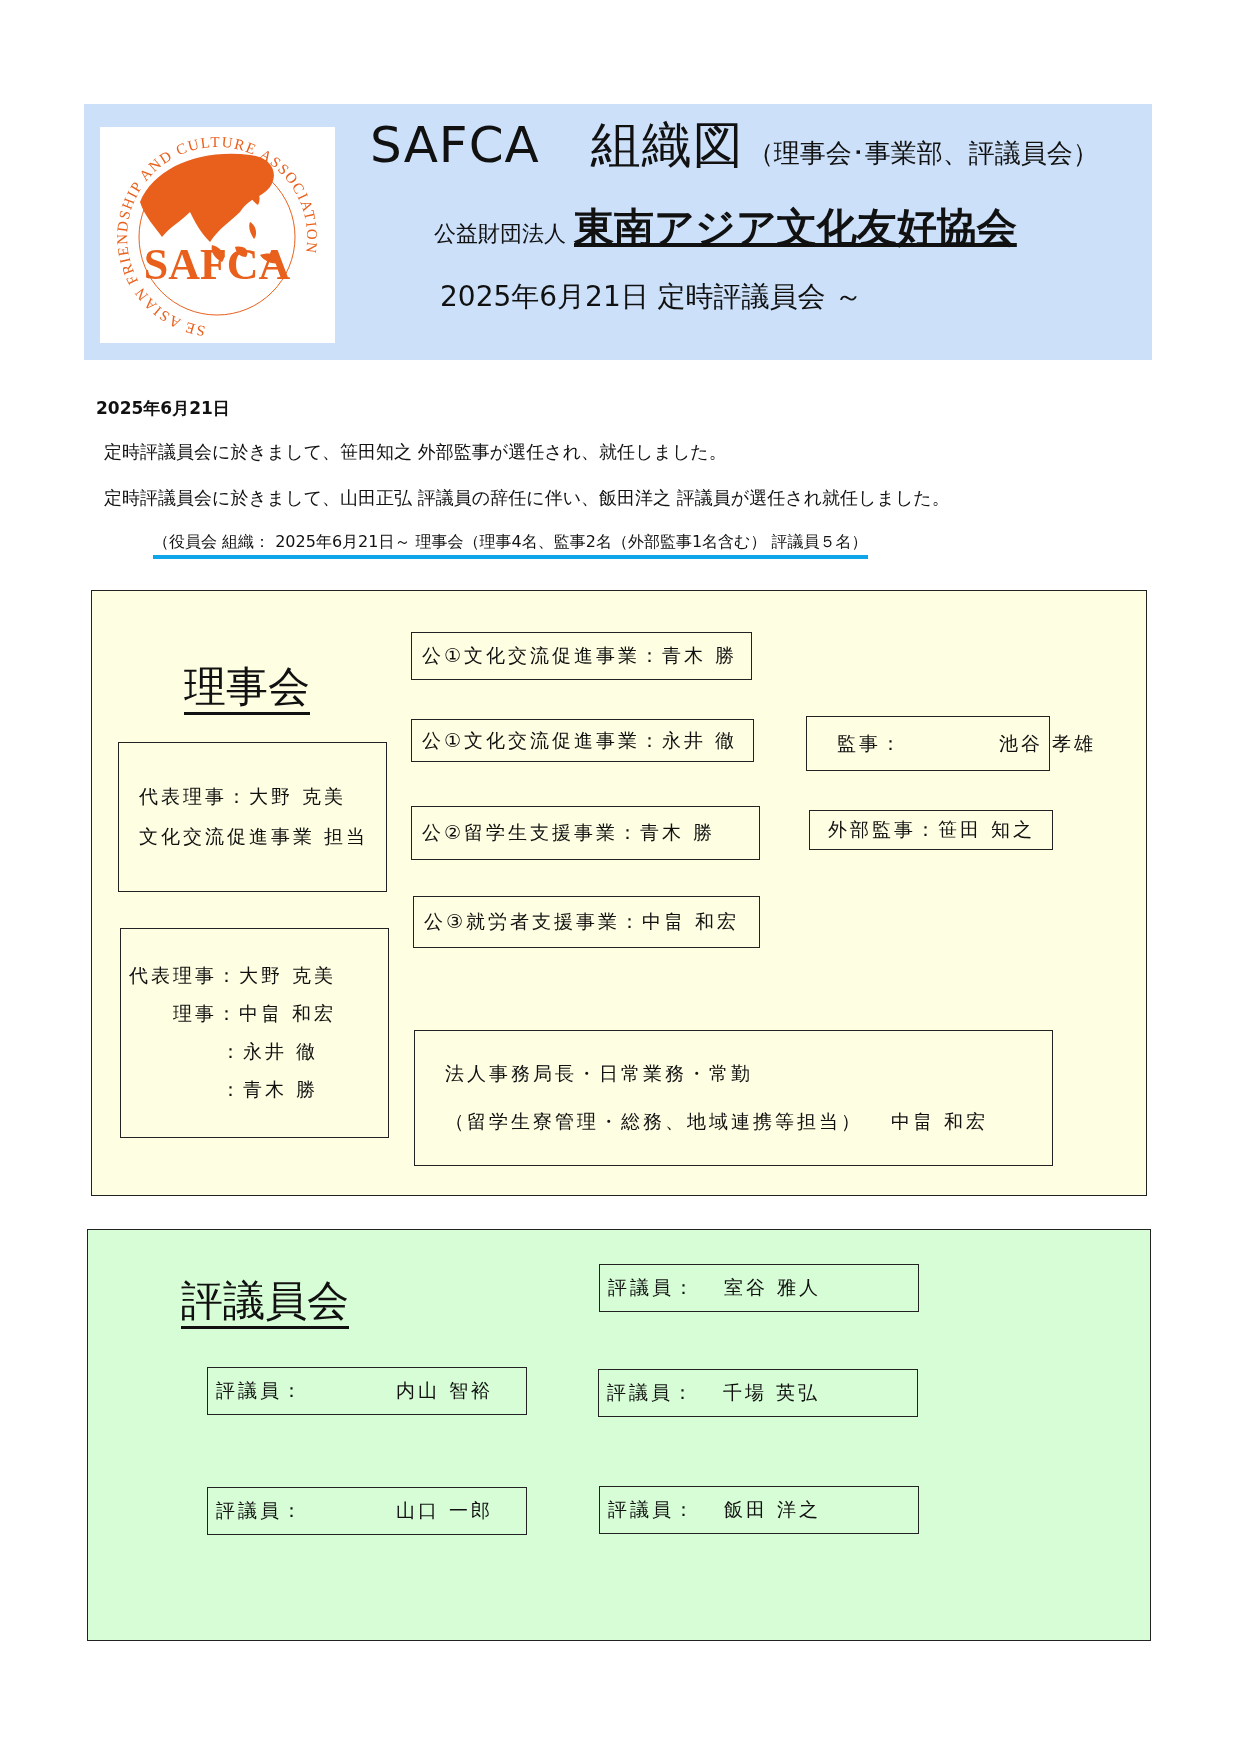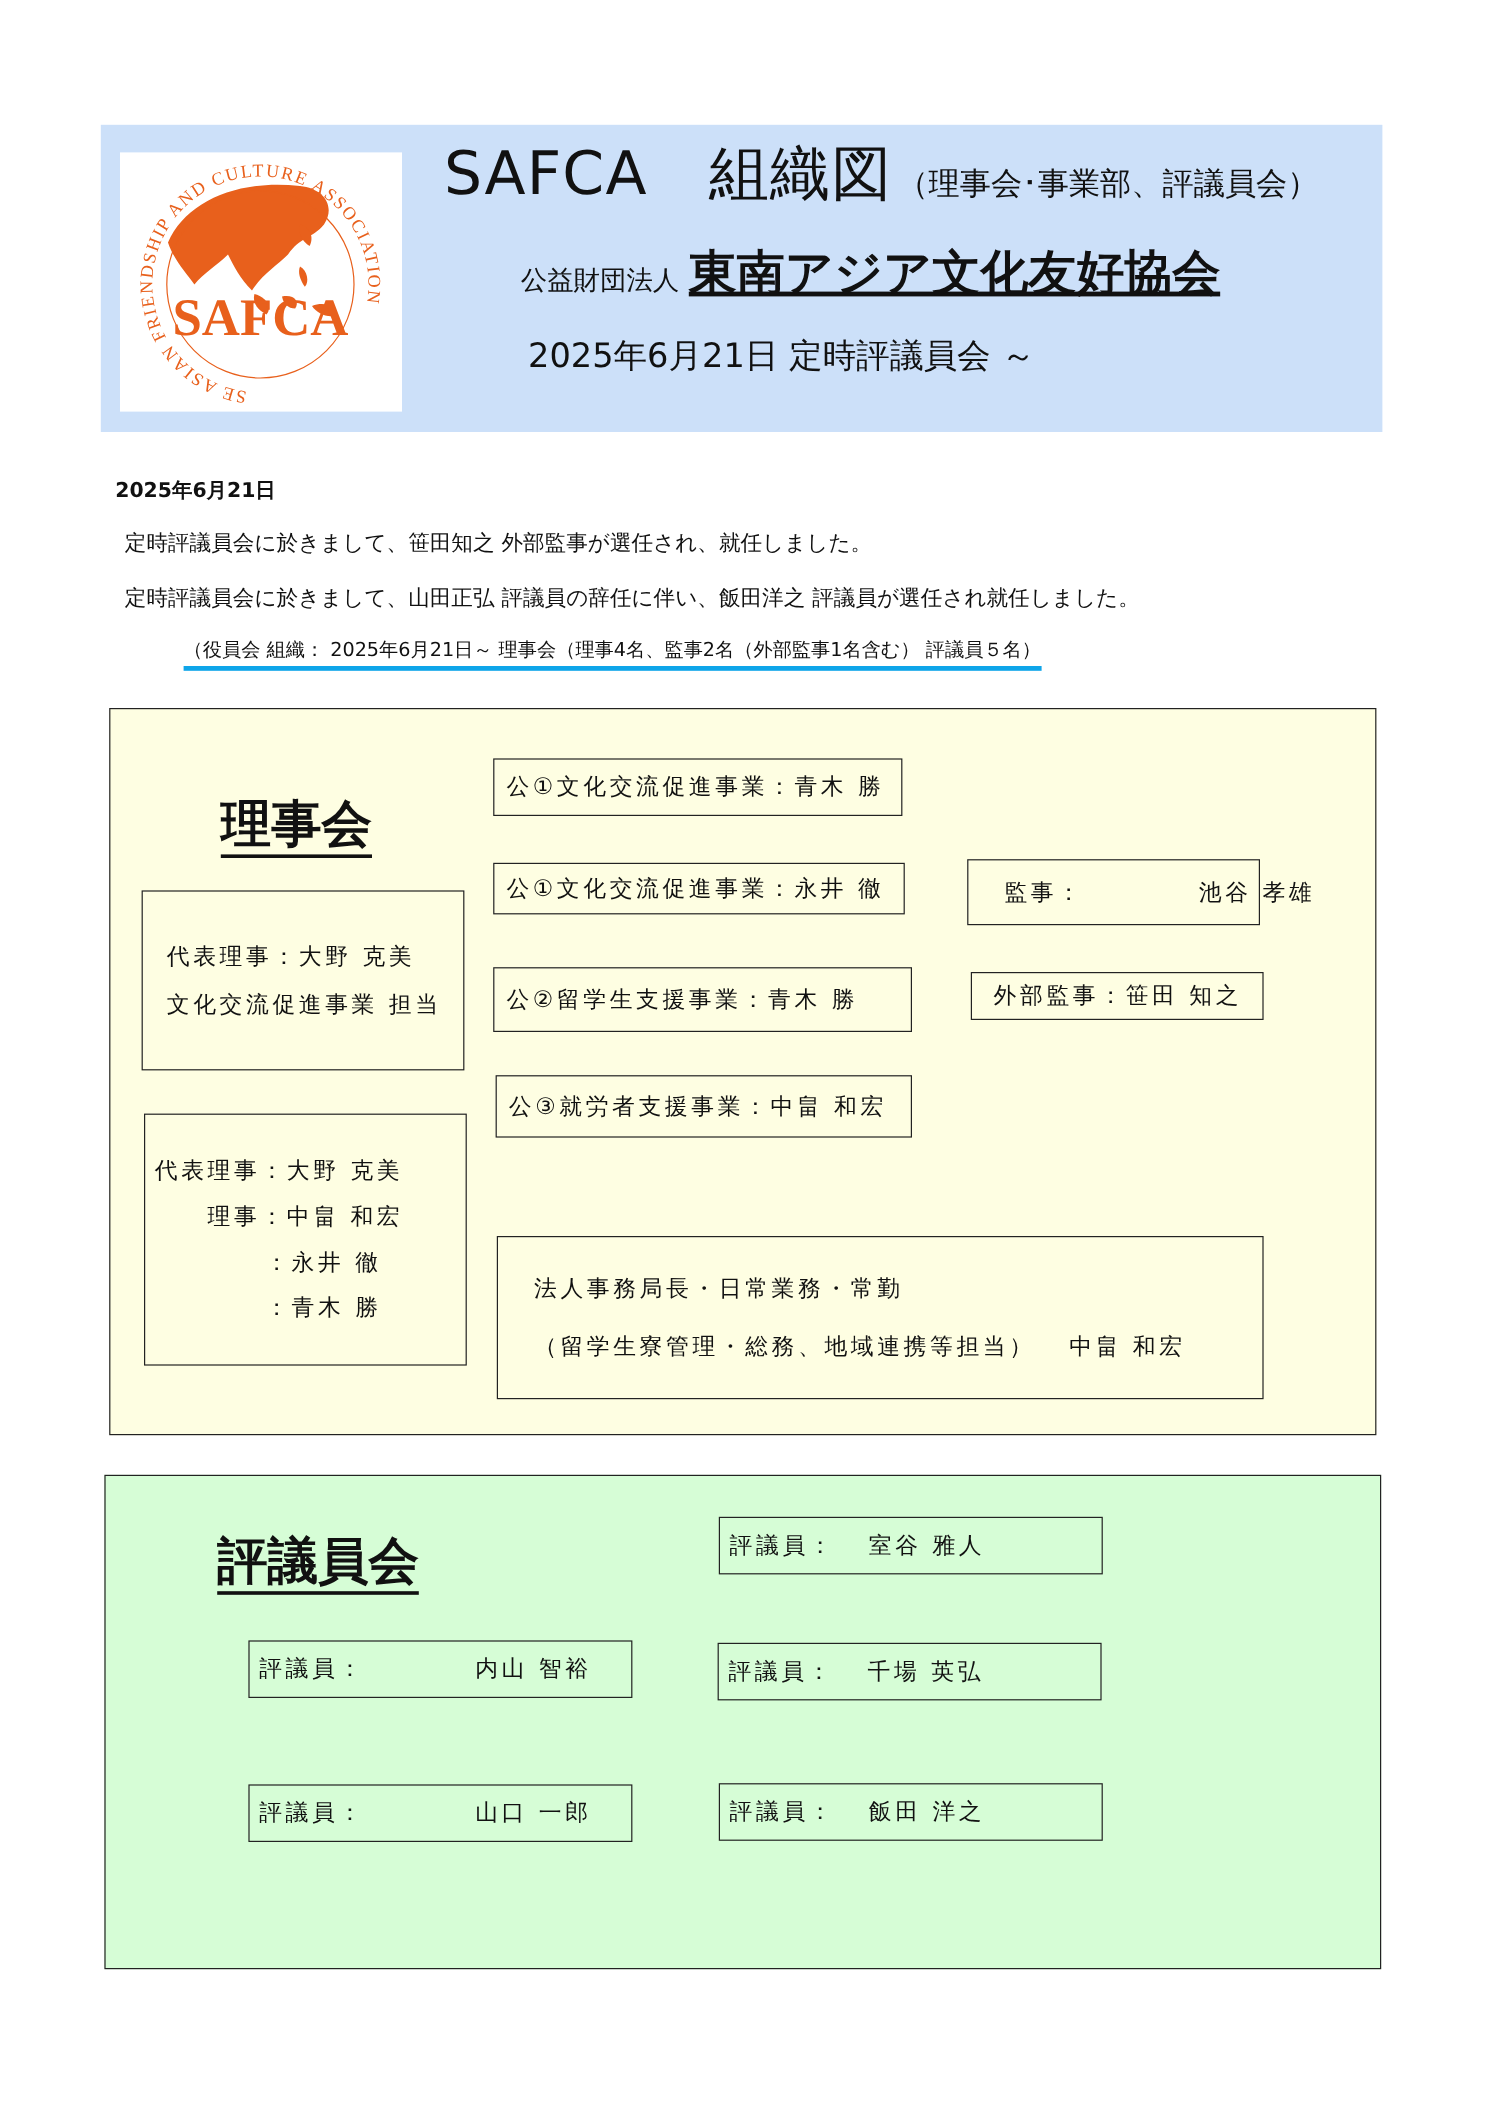--- a/index.html
+++ b/index.html
@@ -23,21 +23,21 @@
     
     .notice { font-size: 18px; white-space: nowrap; }
     #notice-date { left: 96px; top: 397px; font-weight: bold; font-size: 17px; }
     #notice-1 { left: 104px; top: 440px; }
     #notice-2 { left: 104px; top: 486px; }
     #notice-3 { left: 108px; top: 532px; font-size: 16px; border-bottom: 4px solid #0ea5e9; padding-bottom: 2px; margin-left: 45px; }
 
     
     #board-panel { left: 91px; top: 590px; width: 1056px; height: 606px; background: #fefee2; border: 1.5px solid #222; box-sizing: border-box; }
     #council-panel { left: 87px; top: 1229px; width: 1064px; height: 412px; background: #d6fdd6; border: 1.5px solid #222; box-sizing: border-box; }
-    .panel-title { font-size: 42px; font-weight: bold; border-bottom: 3px solid #111; line-height: 1.1; padding-bottom: 2px; white-space: nowrap; }
+    .panel-title { font-size: 42px; font-weight: normal; border-bottom: 3px solid #111; line-height: 1.1; padding-bottom: 2px; white-space: nowrap; }
 
     .box { border: 1.5px solid #222; box-sizing: border-box; font-size: 19px; letter-spacing: 3px; white-space: nowrap; display: flex; align-items: center; }
     .box span { display: inline-block; }
     .box.multi { flex-direction: column; align-items: flex-start; justify-content: center; }
     .gap { display: inline-block; }
   </style>
 </head>
 <body>
 
 <div id="banner" class="abs"></div>

